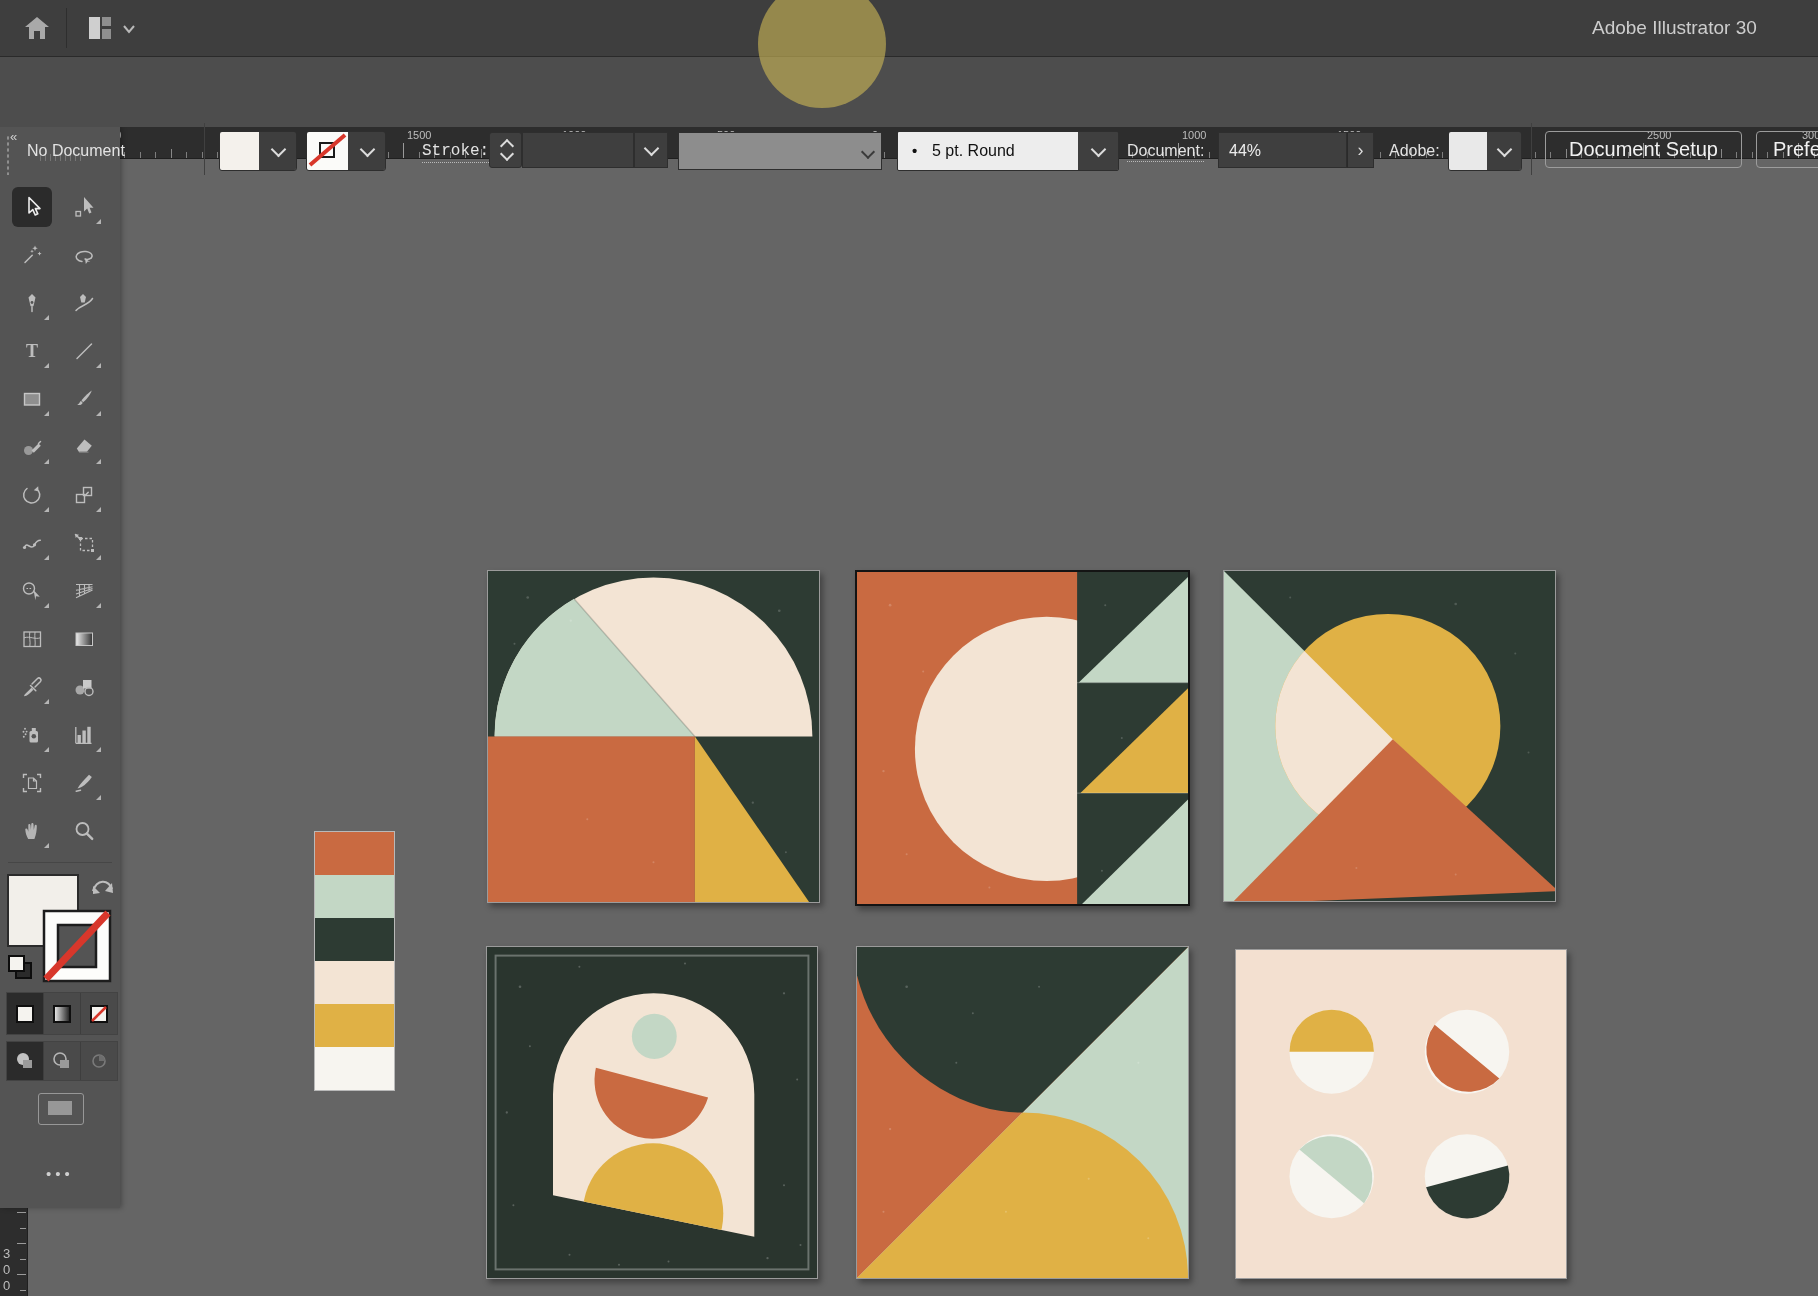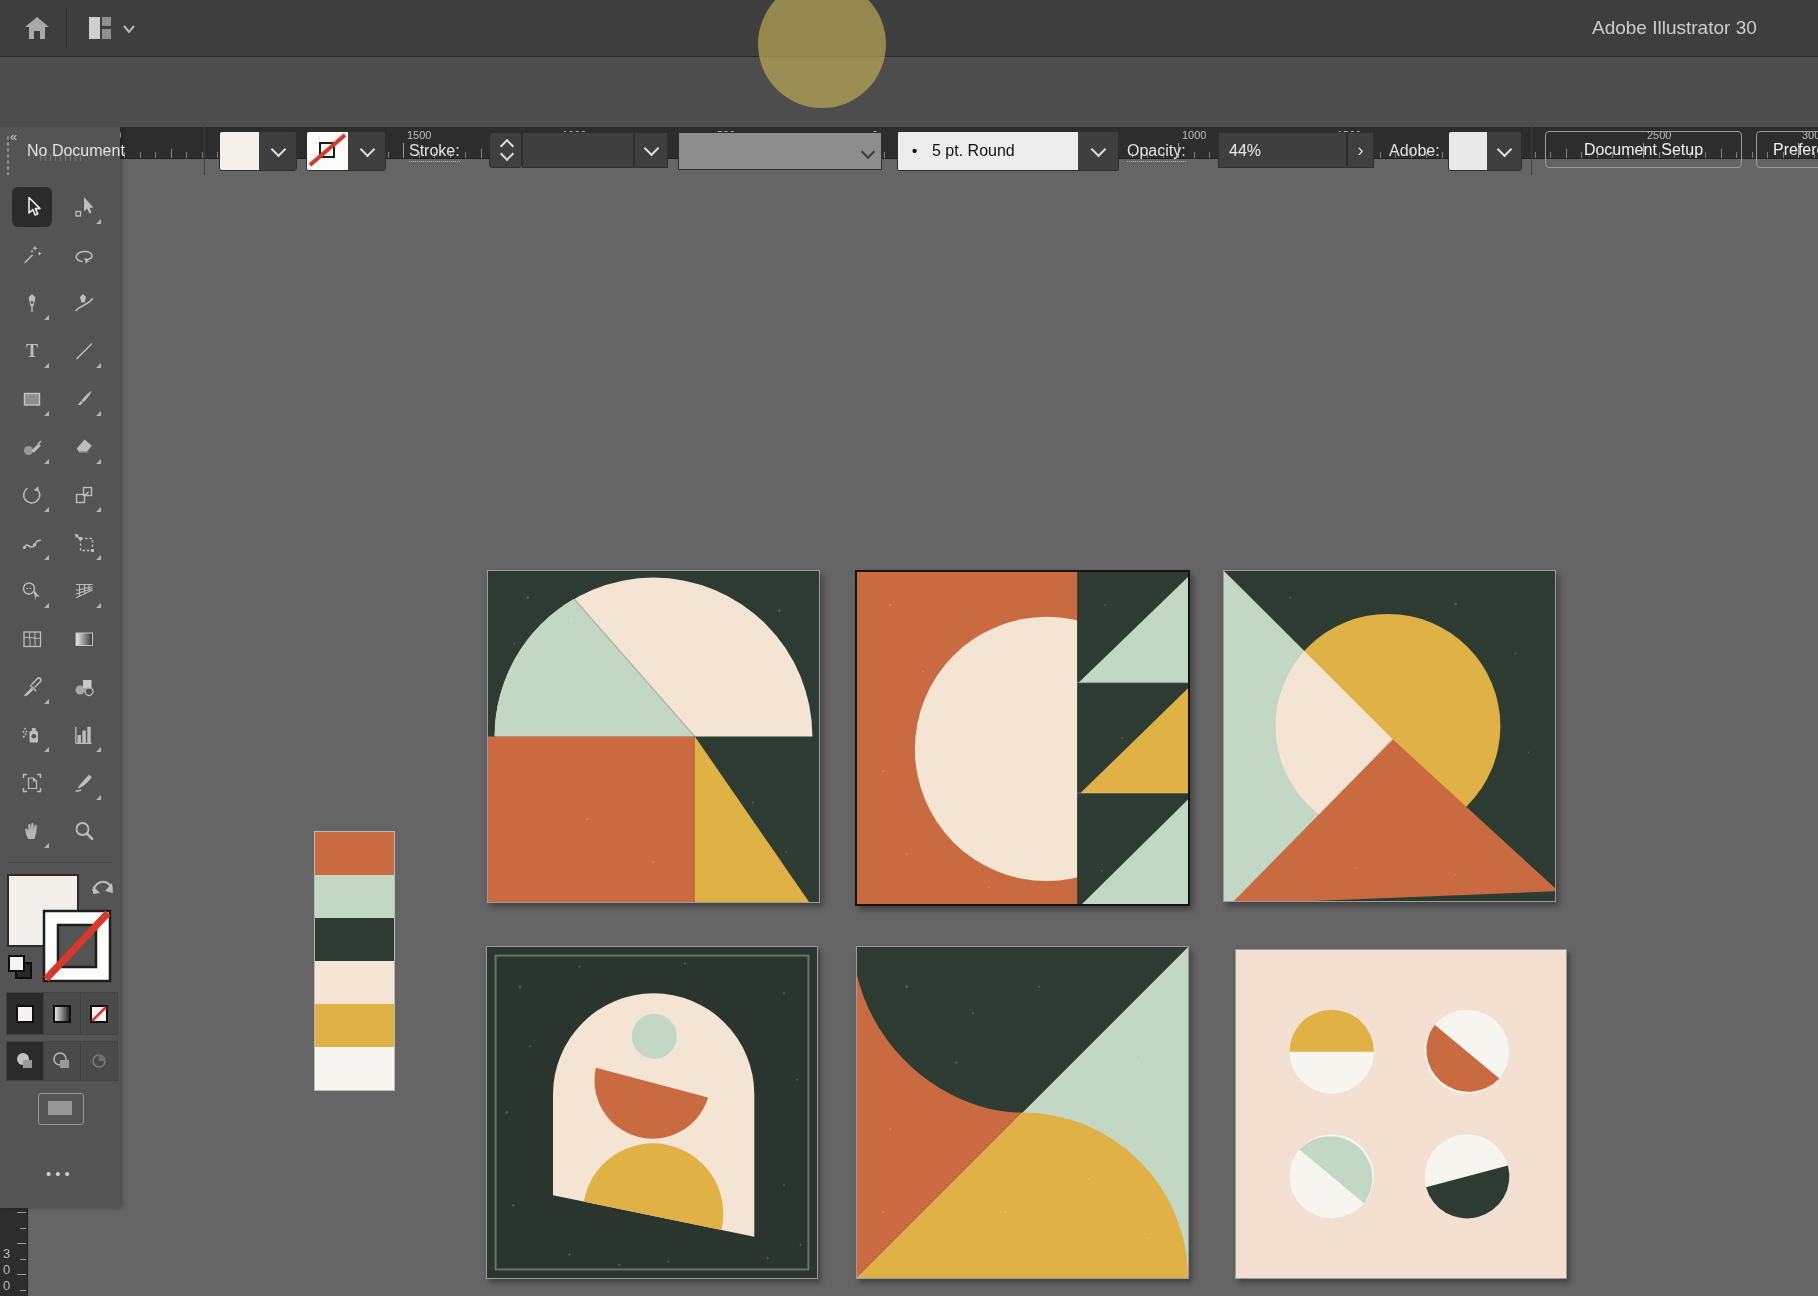--- a/index.html
+++ b/index.html
@@ -46,21 +46,21 @@
   .profilebox{position:absolute;left:678px;top:75px;width:202px;height:36px;background:#8d8d8d;border:1px solid #2e2e2e;}
   .profilebox:after{content:"";position:absolute;right:8px;top:14px;width:8px;height:8px;
      border-right:2px solid #3a3a3a;border-bottom:2px solid #3a3a3a;transform:rotate(45deg);}
   .brushcombo{position:absolute;left:897px;top:74px;height:38px;display:flex;border:1px solid #2e2e2e;border-radius:2px;overflow:hidden;}
   .brushcombo .face{width:180px;background:#ededed;color:#111;font-size:16px;line-height:38px;padding-left:34px;box-sizing:border-box;position:relative;}
   .brushcombo .face b{position:absolute;left:14px;top:0;font-size:15px;}
   .brushcombo .chev{width:40px;background:#3f3f3f;position:relative;}
   .opgt{position:absolute;left:1347px;top:75px;width:27px;height:36px;background:#3f3f3f;border:1px solid #2e2e2e;border-left:1px solid #2a2a2a;
      color:#dcdcdc;font-size:18px;text-align:center;line-height:34px;box-sizing:border-box;}
   .btn{position:absolute;top:74px;height:37px;border:1px solid #9c9c9c;border-radius:4px;color:#f1f1f1;
-     font-size:16px;line-height:35px;text-align:center;box-sizing:border-box;background:transparent;}
+     font-size:20px;line-height:35px;text-align:center;box-sizing:border-box;background:transparent;}
 
   
   .tick{position:absolute;bottom:0;width:1px;background:#9a9a9a;}
   .tick.minor{height:6px;opacity:.75;}
   .tick.medium{height:9px;opacity:.85;}
   .tick.major{height:15px;}
   .ticklabel{position:absolute;top:2px;font-size:11px;color:#bdbdbd;}
   .vruler .vtick{position:absolute;right:1px;height:1px;background:#9a9a9a;}
   .vruler .vdigit{position:absolute;left:3px;font-size:13px;color:#bdbdbd;}
 
@@ -423,39 +423,39 @@
     <div class="swatchctl" style="left:306px;width:78px;">
       <div class="well" style="width:41px;background:#fbfbf9;position:relative;">
         <svg width="41" height="36" viewBox="0 0 41 36" style="position:absolute;inset:0;">
           <rect x="13" y="11" width="14" height="14" fill="none" stroke="#1b1b1b" stroke-width="2"></rect>
           <line x1="3" y1="33" x2="38" y2="3" stroke="#d8372b" stroke-width="4"></line>
         </svg>
       </div>
       <div class="chev"></div>
     </div>
 
-    <div class="cb-label" style="left:409px;"><span class="dotted-u">Stroke:</span></div>
+    <div class="cb-label" style="left:422px;font-family:Liberation Mono, monospace;"><span class="dotted-u">Stroke:</span></div>
     <div class="stepper">
         <i class="up"></i>
         <i class="dn"></i>
       </div>
     <div class="darkfield" style="left:522px;width:112px;padding-left:8px;"></div>
     <div class="darkfield chev" style="left:634px;width:34px;background:#3e3e3e;"></div>
 
     <div class="profilebox"></div>
 
     <div class="brushcombo">
       <div class="face">
         <b>•</b>
         <span>5 pt. Round</span>
       </div>
       <div class="chev"></div>
     </div>
 
-    <div class="cb-label" style="left:1127px;"><span class="dotted-u">Opacity:</span></div>
+    <div class="cb-label" style="left:1127px;"><span class="dotted-u">Document:</span></div>
     <div class="darkfield" style="left:1218px;width:129px;padding-left:10px;">44%</div>
     <div class="opgt">›</div>
 
     <div class="cb-label" style="left:1389px;">Adobe:</div>
     <div class="swatchctl" style="left:1448px;width:72px;">
       <div class="well" style="width:42px;background:#e9e9e9;"></div>
       <div class="chev"></div>
     </div>
     <div class="cb-sep" style="left:1531px;"></div>
 

